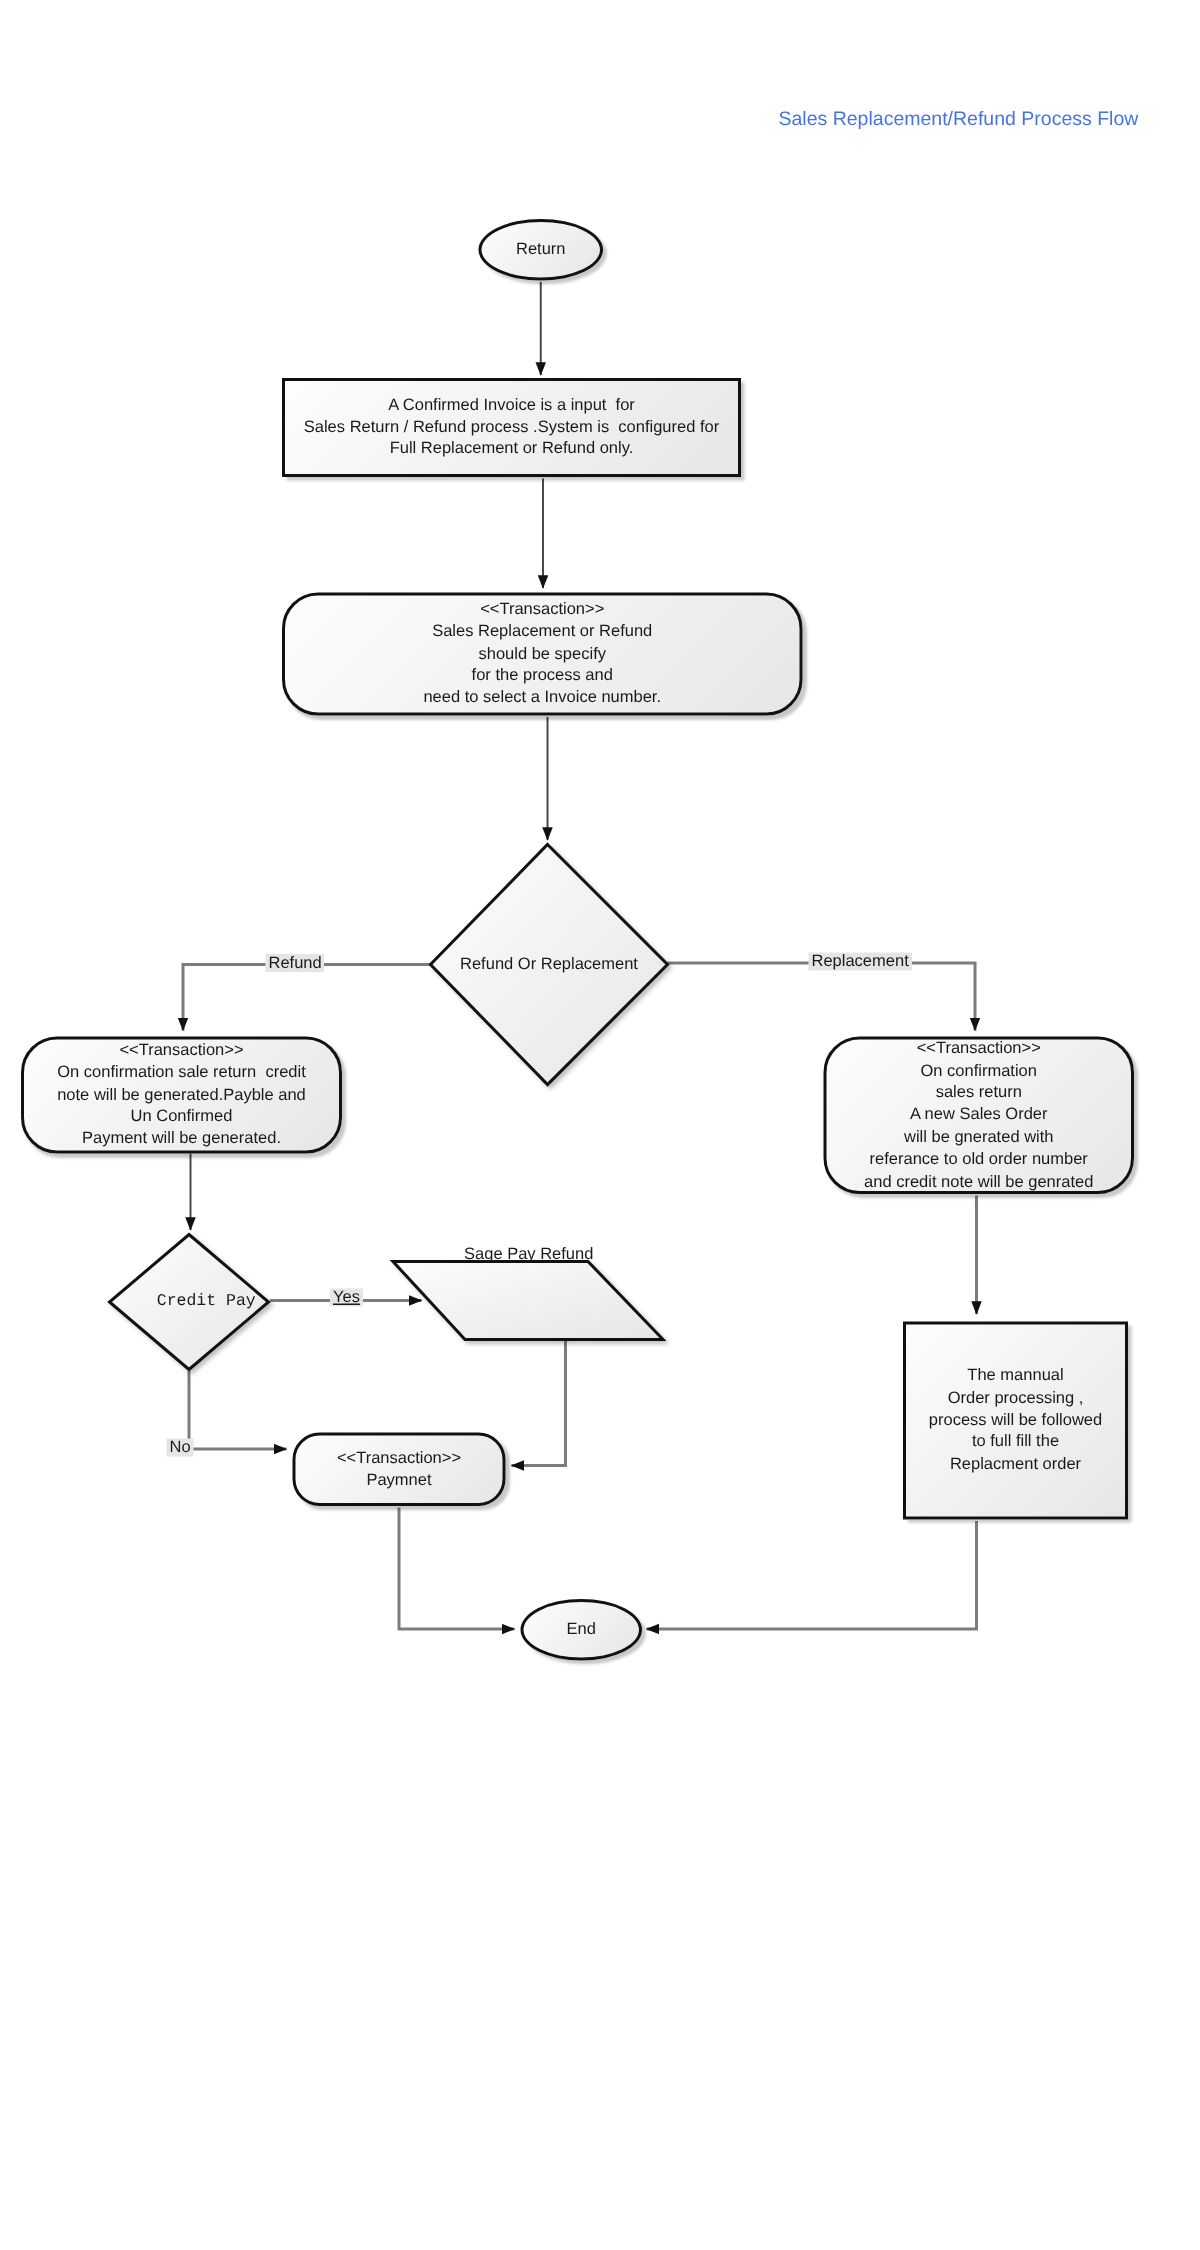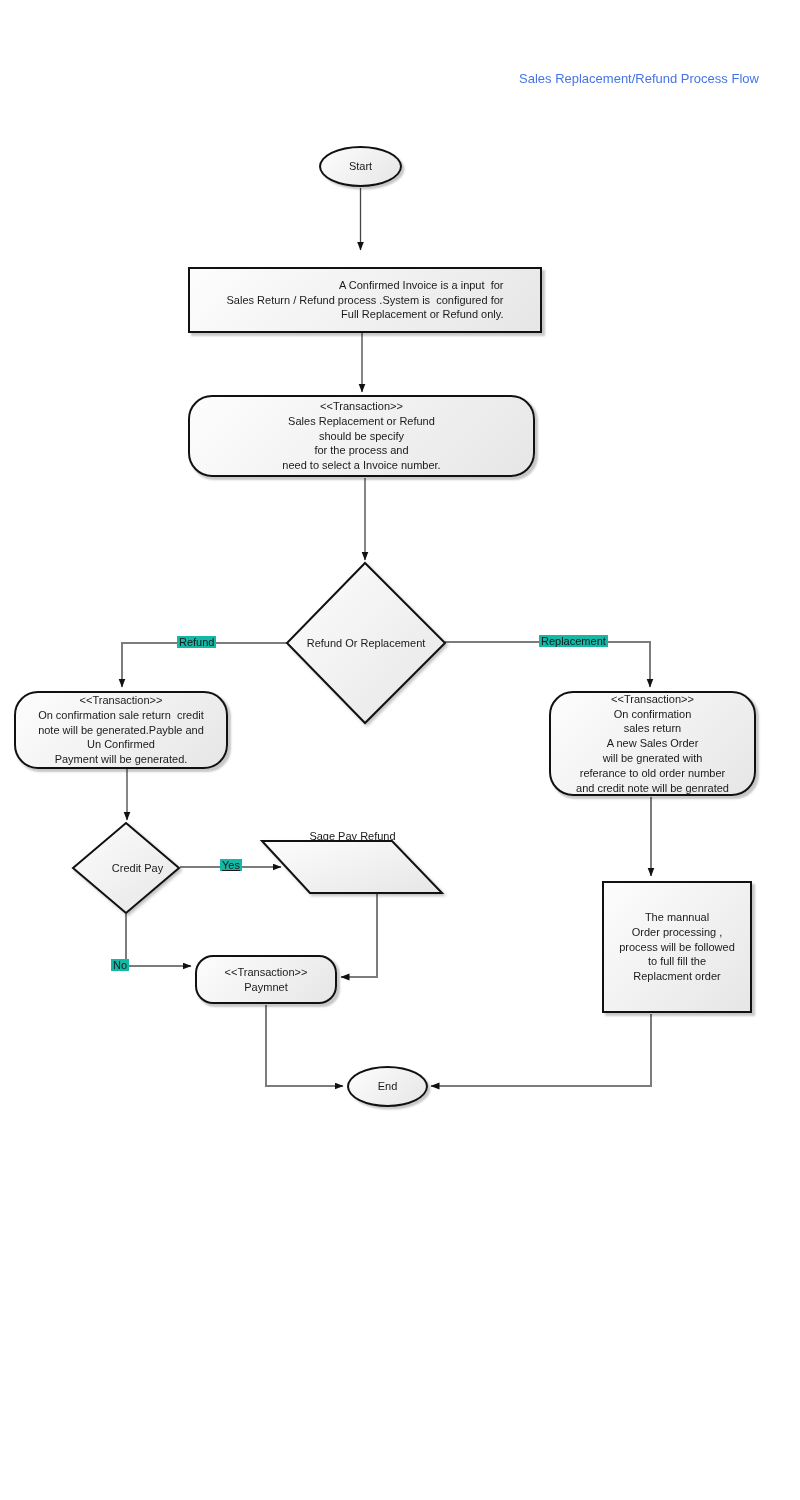--- a/index.html
+++ b/index.html
@@ -25,21 +25,21 @@
   }
   .oval{border-radius:50%;}
   .rounded{border-radius:24px;}
   .rounded-sm{border-radius:18px;}
 
   .shape-label{
     position:absolute;display:flex;align-items:center;justify-content:center;
     text-align:center;font-size:11px;line-height:14.6px;white-space:pre-wrap;
   }
   .edge-label{
-    position:absolute;font-size:11px;background:#14b8a6;padding:0 2px;white-space:nowrap;
+    position:absolute;font-size:11px;background:#e5e5e5;padding:0 2px;white-space:nowrap;
   }
 
   .shape-poly{
     fill:url(#shapeGrad);
     stroke:var(--border,#111);stroke-width:2px;
     filter:drop-shadow(2px 2.5px 1.5px rgba(0,0,0,0.25));
   }
   #shapeGrad .stopA{stop-color:var(--fillA,#fdfdfd);}
   #shapeGrad .stopB{stop-color:var(--fillB,#e7e7e7);}
 
@@ -76,23 +76,23 @@
     <polyline class="c-gray" points="445,642 650,642 650,687" marker-end="url(#arr)"></polyline>
     <line class="c-gray" x1="651" y1="797" x2="651" y2="876" marker-end="url(#arr)"></line>
     <polyline class="c-gray" points="651,1014 651,1086 431,1086" marker-end="url(#arr)"></polyline>
     <polyline class="c-gray" points="266,1005 266,1086 343,1086" marker-end="url(#arr)"></polyline>
 
     <polygon class="shape-poly" points="365,563 445,643 365,723 287,643"></polygon>
     <polygon class="shape-poly" points="126,823 179,868 126,913 73,868"></polygon>
     <polygon class="shape-poly" points="262,841 392,841 442,893 310,893"></polygon>
   </svg>
 
-  <div class="node oval" style="left:319px;top:146px;width:83px;height:41px;">Start</div>
+  <div class="node oval" style="left:319px;top:146px;width:83px;height:41px;">Return</div>
 
-  <div class="node" style="left:188px;top:267px;width:354px;height:66px;text-align:right;">A Confirmed Invoice is a input  for
+  <div class="node" style="left:188px;top:252px;width:306px;height:66px;">A Confirmed Invoice is a input  for
 Sales Return / Refund process .System is  configured for
 Full Replacement or Refund only.</div>
 
   <div class="node rounded" style="left:188px;top:395px;width:347px;height:82px;">&lt;&lt;Transaction&gt;&gt;
 Sales Replacement or Refund
 should be specify
 for the process and
 need to select a Invoice number.</div>
 
   <div class="shape-label" style="left:295px;top:635px;width:142px;height:16px;">Refund Or Replacement</div>
@@ -107,21 +107,21 @@
 Payment will be generated.</div>
 
   <div class="node rounded" style="left:549px;top:691px;width:207px;height:105px;">&lt;&lt;Transaction&gt;&gt;
 On confirmation
 sales return
 A new Sales Order
 will be gnerated with
 referance to old order number
 and credit note will be genrated</div>
 
-  <div class="shape-label" style="left:76px;top:860px;width:123px;height:16px;">Credit Pay</div>
+  <div class="shape-label" style="left:76px;top:860px;width:123px;height:16px;font-family:Liberation Mono, monospace;">Credit Pay</div>
 
   <div class="edge-label" style="left:220px;top:859px;text-decoration:underline;">Yes</div>
   <div class="edge-label" style="left:111px;top:959px;">No</div>
 
   <div class="shape-label" style="left:285px;top:828px;width:135px;height:16px;">Sage Pay Refund</div>
 
   <div class="node rounded-sm" style="left:195px;top:955px;width:142px;height:49px;">&lt;&lt;Transaction&gt;&gt;
 Paymnet</div>
 
   <div class="node" style="left:577px;top:881px;width:150px;height:132px;margin-left:25px;">The mannual

